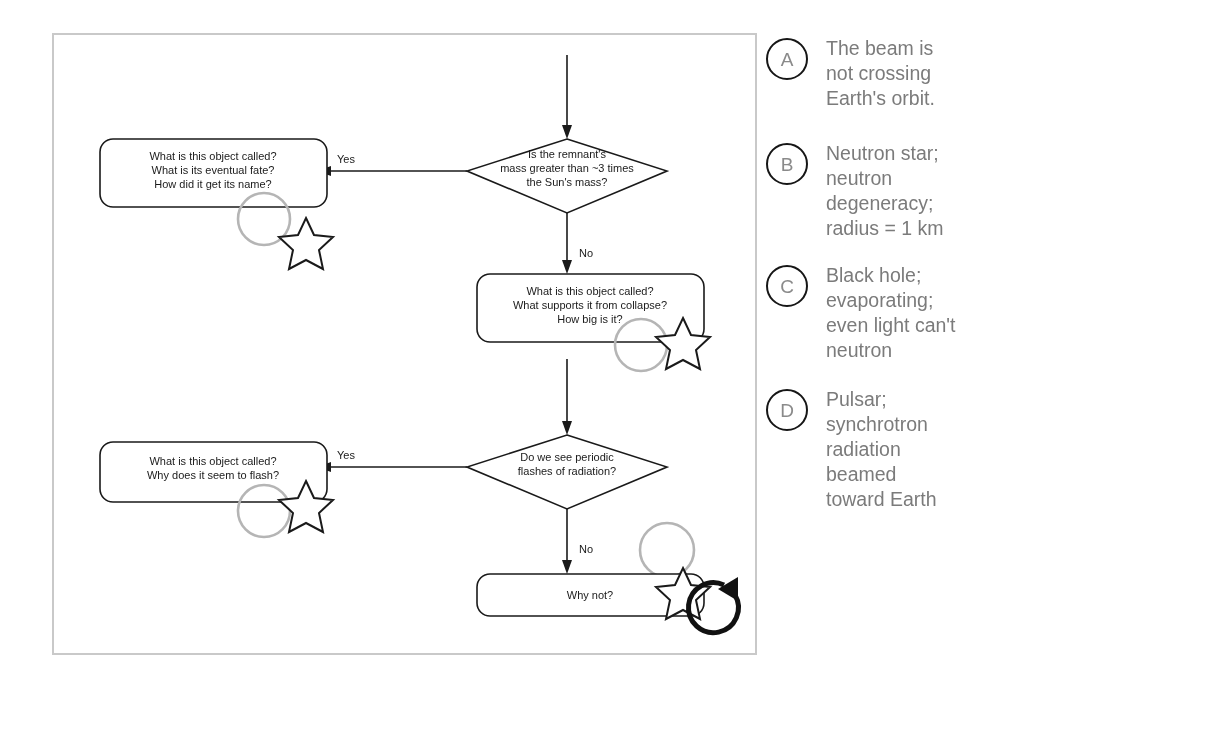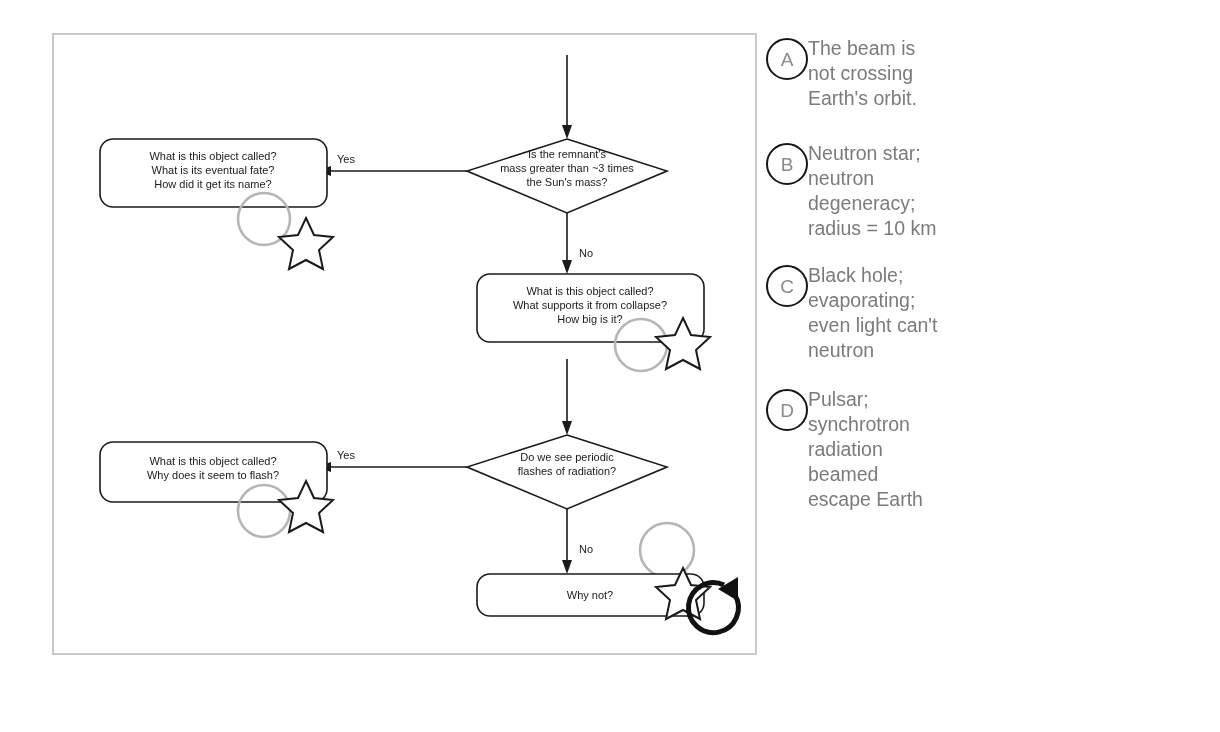--- a/index.html
+++ b/index.html
@@ -105,20 +105,21 @@
     box-sizing: border-box;
     margin-top: 2px;
   }
   .answer-badge span {
     font-family: "Liberation Sans", sans-serif;
     font-size: 19px;
     color: #8a8a8a;
     line-height: 1;
   }
   .answer-text {
+    margin-left: 18px;
     font-family: "Liberation Sans", sans-serif;
     font-size: 19.5px;
     line-height: 25px;
     color: #7b7b7b;
     white-space: pre-line;
     max-width: 180px;
   }
   #answer-row-a { margin-bottom: 30px; }
   #answer-row-b { margin-bottom: 22px; }
   #answer-row-c { margin-bottom: 24px; }
@@ -231,39 +232,39 @@
 Earth's orbit.</div>
     </div>
 
     <div class="answer-row" id="answer-row-b">
       <div class="answer-badge">
         <span>B</span>
       </div>
       <div class="answer-text">Neutron star;
 neutron
 degeneracy;
-radius = 10 km</div>
+radius = 1 km</div>
     </div>
 
     <div class="answer-row" id="answer-row-c">
       <div class="answer-badge">
         <span>C</span>
       </div>
       <div class="answer-text">Black hole;
 evaporating;
 even light can't
 neutron</div>
     </div>
 
     <div class="answer-row" id="answer-row-d">
       <div class="answer-badge">
         <span>D</span>
       </div>
       <div class="answer-text">Pulsar;
 synchrotron
 radiation
 beamed
-escape Earth</div>
+toward Earth</div>
     </div>
 
   </div>
 
 </div>
 
 </body></html>

